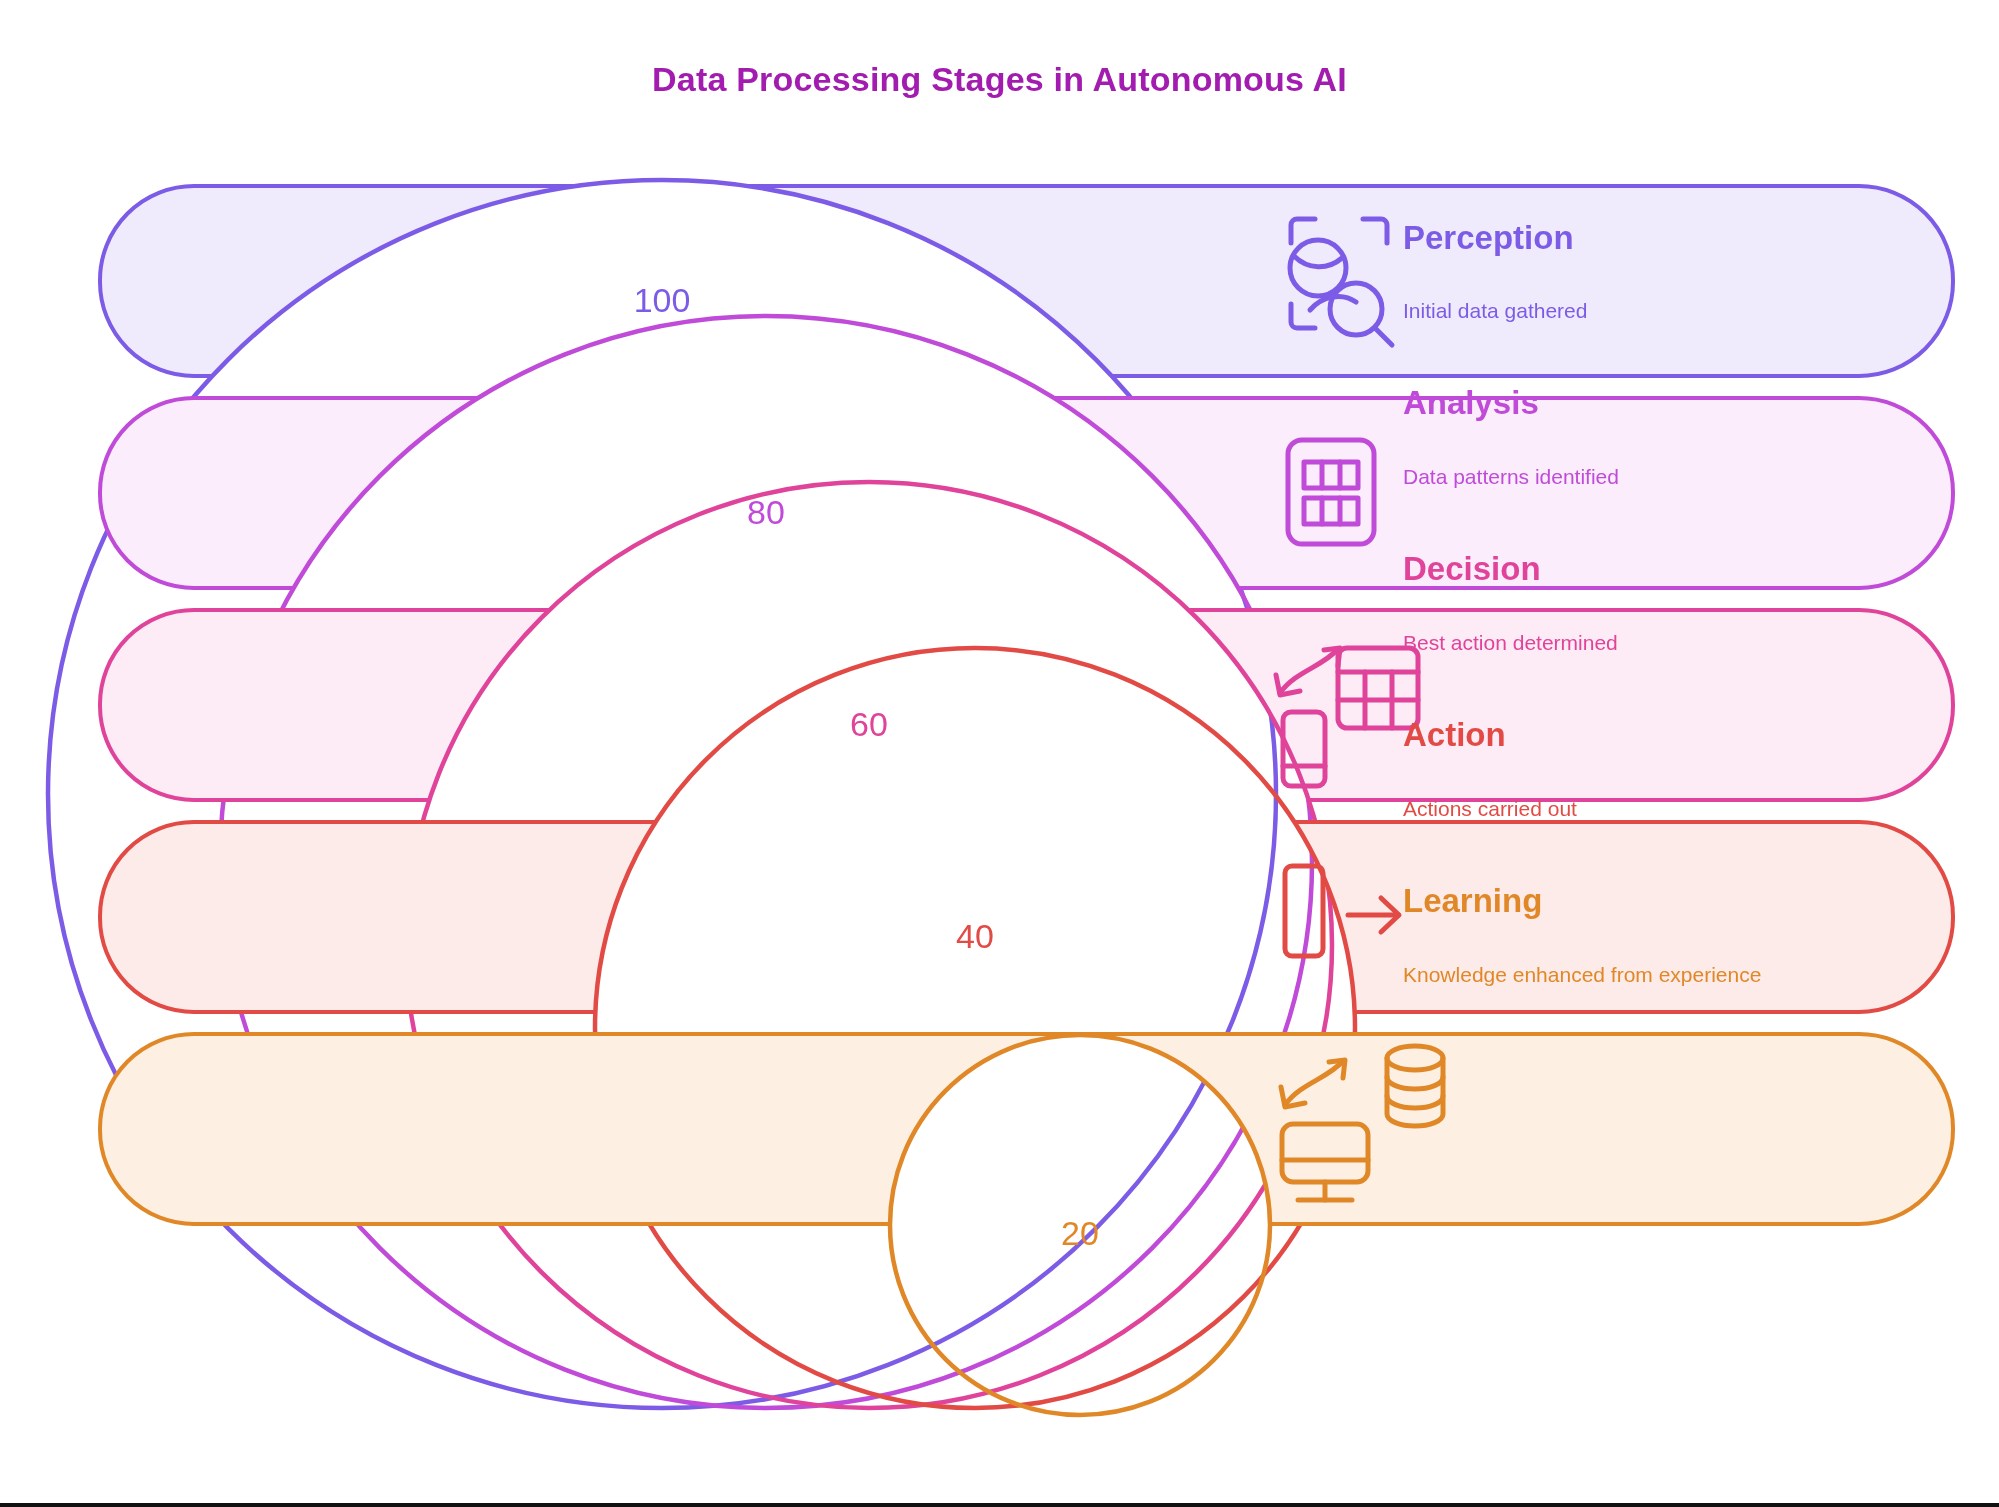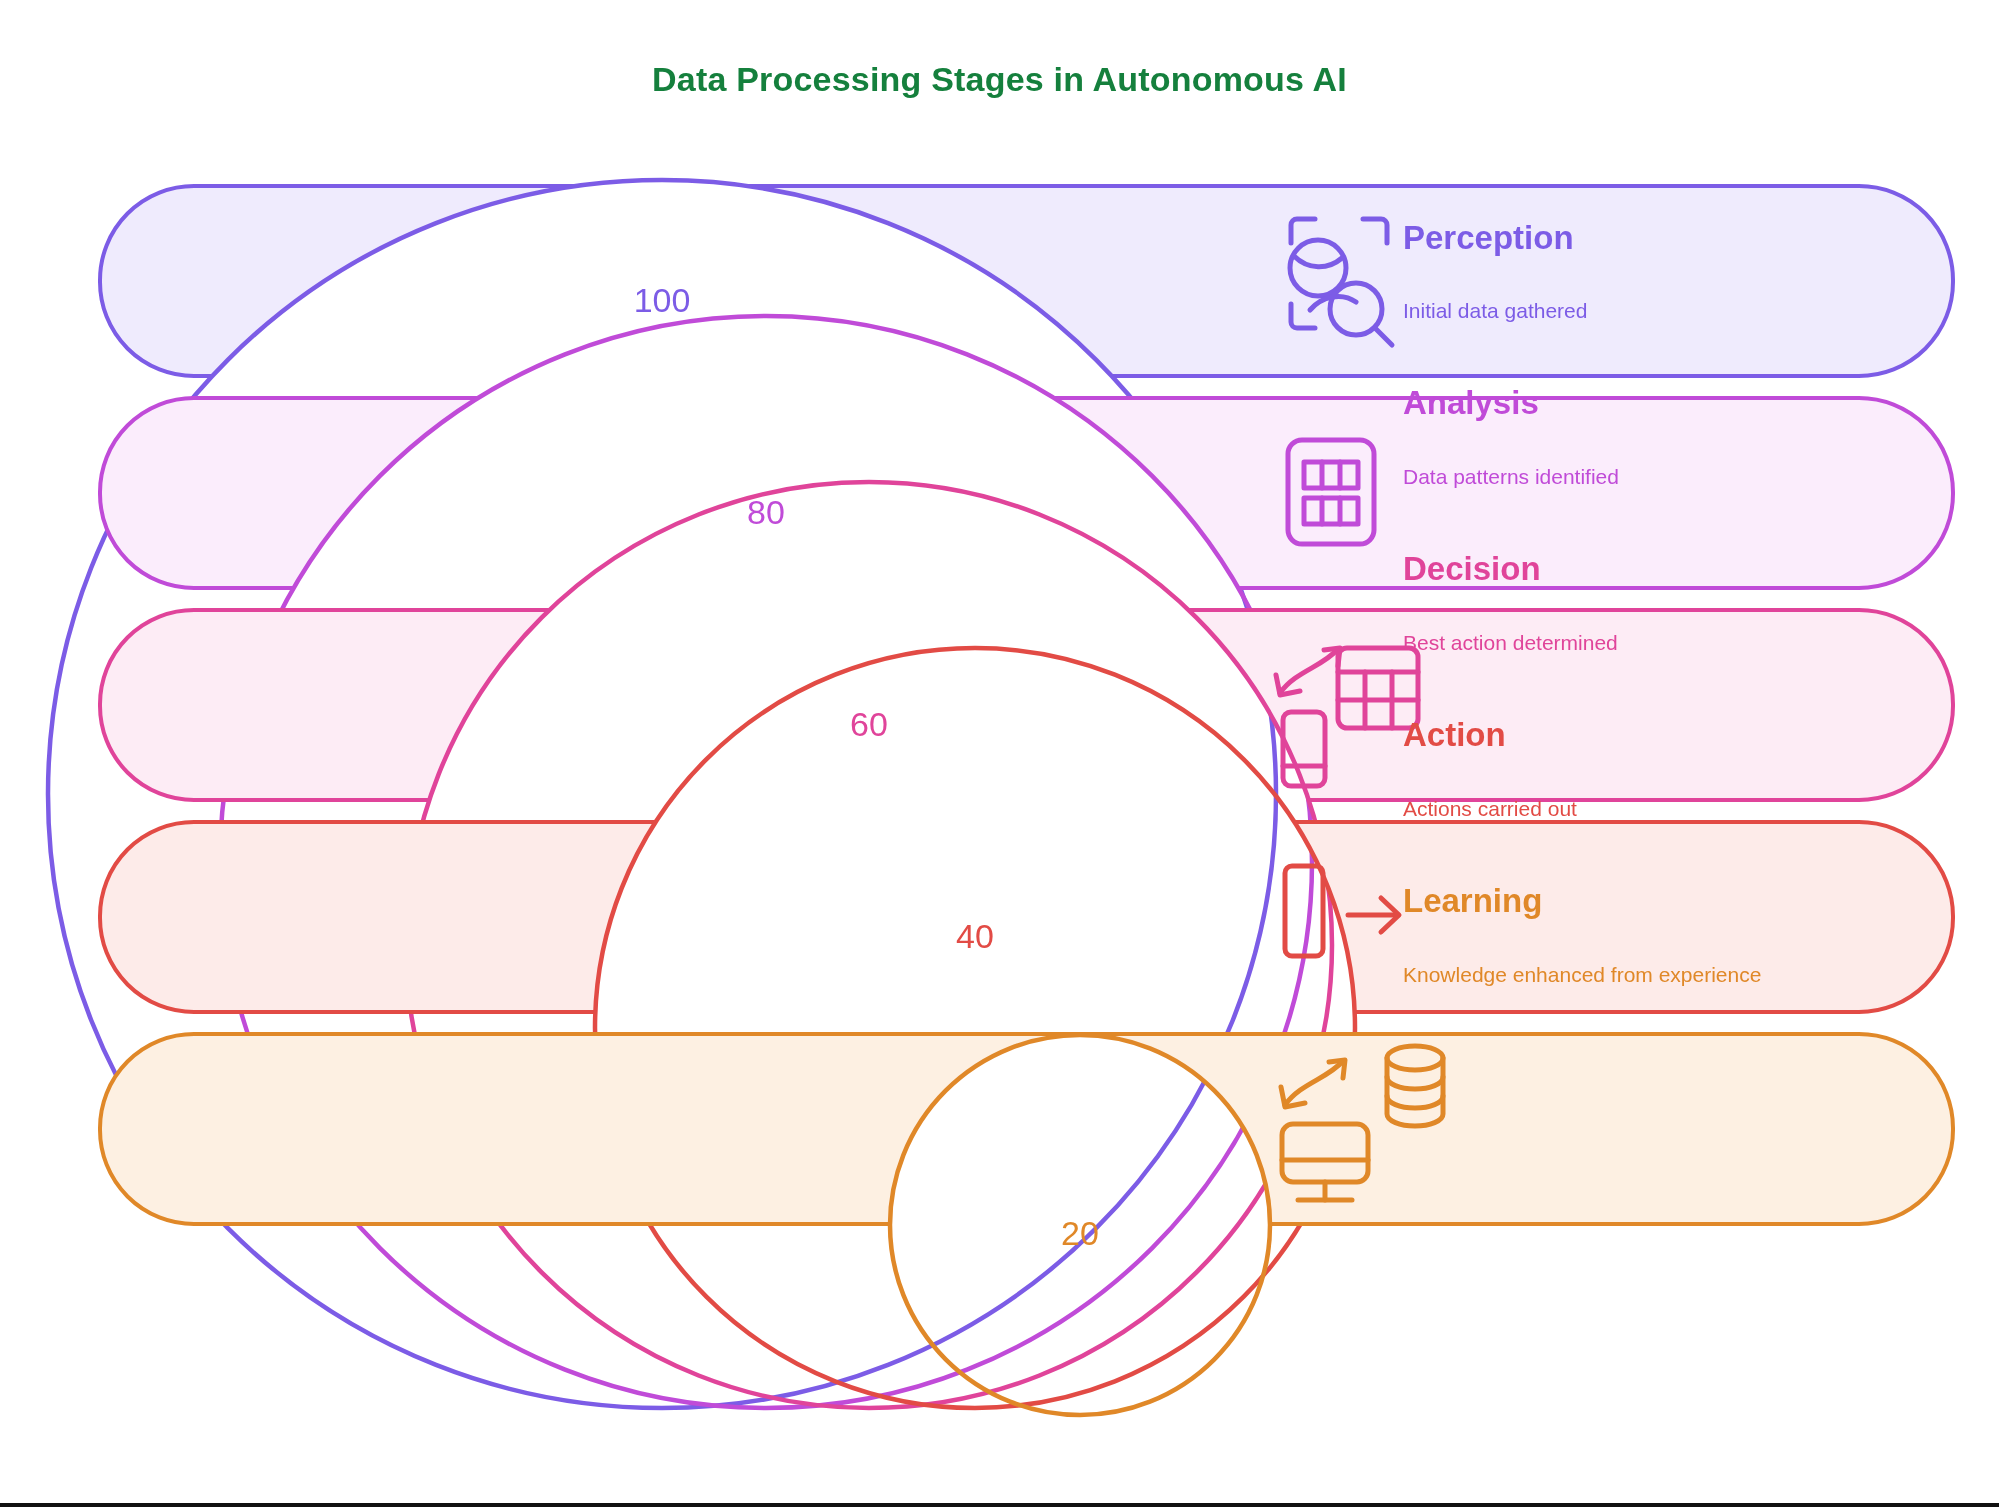--- a/index.html
+++ b/index.html
@@ -30,21 +30,21 @@
     background: #111111;
   }
   .chart-title {
     position: absolute;
     left: 0;
     top: 60px;
     width: 1999px;
     text-align: center;
     font-size: 34px;
     font-weight: bold;
-    color: #15803d;
+    color: #a21caf;
     letter-spacing: 0.2px;
   }
   svg.diagram {
     position: absolute;
     left: 0;
     top: 0;
   }
   .stage-title {
     font-weight: bold;
     font-size: 33px;

